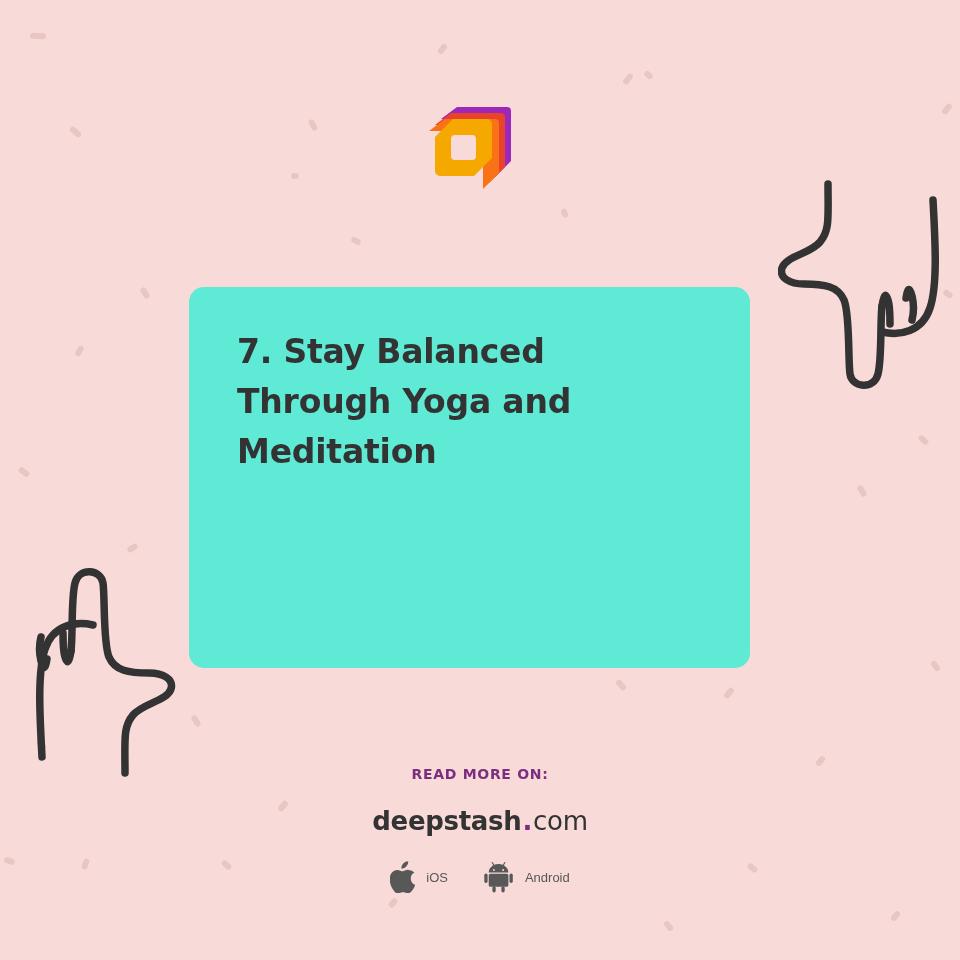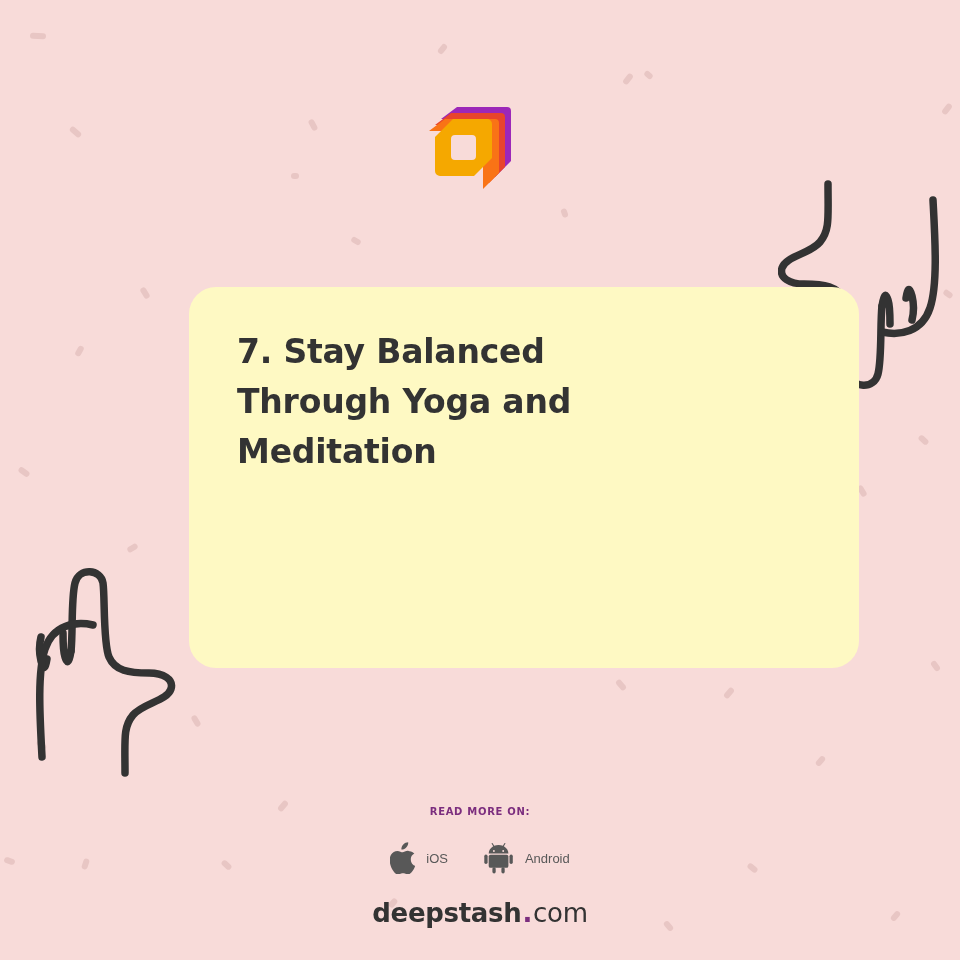--- a/index.html
+++ b/index.html
@@ -60,24 +60,24 @@
     width: 178px;
     height: 215px;
   }
   .hand-art svg { display: block; width: 100%; height: 100%; }
 
   
   #content-card {
     position: absolute;
     left: 189px;
     top: 287px;
-    width: 670px;
+    width: 561px;
     height: 381px;
-    background: #fef9c3;
-    border-radius: 27px;
+    background: #5eead4;
+    border-radius: 15px;
     box-sizing: border-box;
     padding: 40px 48px;
   }
   #card-title {
     margin: 0;
     font-family: "DejaVu Sans", "Liberation Sans", sans-serif;
     font-size: 33px;
     line-height: 50px;
     font-weight: 700;
     color: #333333;
@@ -99,25 +99,24 @@
     position: absolute;
     left: 0;
     right: 0;
     top: 766px;
     display: flex;
     flex-direction: column;
     align-items: center;
   }
   #read-more-label {
     font-family: "DejaVu Sans", "Liberation Sans", sans-serif;
-    font-size: 10px;
+    font-size: 14px;
     font-weight: 700;
     letter-spacing: 0.7px;
     color: #7b2d7e;
-    margin-top: 40px;
   }
   #site-name {
     margin-top: 24px;
     font-family: "DejaVu Sans", "Liberation Sans", sans-serif;
     font-size: 26px;
     color: #333333;
     white-space: nowrap;
     letter-spacing: -0.3px;
   }
   #site-name-main { font-weight: 700; }
@@ -214,20 +213,24 @@
     </svg>
   </div>
 
   <div id="content-card">
     <h1 id="card-title">7. Stay Balanced Through Yoga and Meditation</h1>
   </div>
 
   <div id="footer">
     <div id="read-more-label">READ MORE ON:</div>
 
+    <div id="site-name">
+      <span id="site-name-main">deepstash</span><span id="site-name-dot">.</span><span id="site-name-tld">com</span>
+    </div>
+
     <div id="store-row">
 
       <div class="store-badge">
         <span>
           <svg width="27" height="32" viewBox="0 0 27 32" xmlns="http://www.w3.org/2000/svg" fill="#585858">
             <path d="M18.2 0.2c0.2 1.9-0.6 3.8-1.8 5.1-1.2 1.4-3.1 2.4-5 2.3-0.2-1.9 0.7-3.8 1.9-5.1C14.5 1.1 16.5 0.2 18.2 0.2z"></path>
             <path d="M24.3 11.6c-0.3 0.2-3.6 2-3.5 6 0 4.8 4.2 6.4 4.3 6.4 0 0.1-0.7 2.3-2.2 4.5-1.3 1.9-2.7 3.8-4.8 3.9-2.1 0-2.7-1.2-5.1-1.2-2.4 0-3.1 1.2-5.1 1.3-2 0.1-3.6-2-4.9-3.9-2.7-3.9-4.8-11-2-15.8 1.4-2.4 3.8-3.9 6.5-3.9 2 0 3.9 1.4 5.1 1.4 1.2 0 3.5-1.7 5.9-1.4C19.5 9 22.3 9.4 24.3 11.6z"></path>
           </svg>
         </span>
         <span class="store-label">iOS</span>
@@ -243,19 +246,15 @@
             <rect x="0.3" y="12.5" width="3.3" height="9.5" rx="1.65"></rect>
             <rect x="25.5" y="12.5" width="3.3" height="9.5" rx="1.65"></rect>
             <rect x="8.4" y="25.2" width="3.3" height="6.3" rx="1.65"></rect>
             <rect x="17.4" y="25.2" width="3.3" height="6.3" rx="1.65"></rect>
           </svg>
         </span>
         <span class="store-label">Android</span>
       </div>
 
     </div>
-
-    <div id="site-name">
-      <span id="site-name-main">deepstash</span><span id="site-name-dot">.</span><span id="site-name-tld">com</span>
-    </div>
   </div>
 
 </div>
 
 </body></html>

